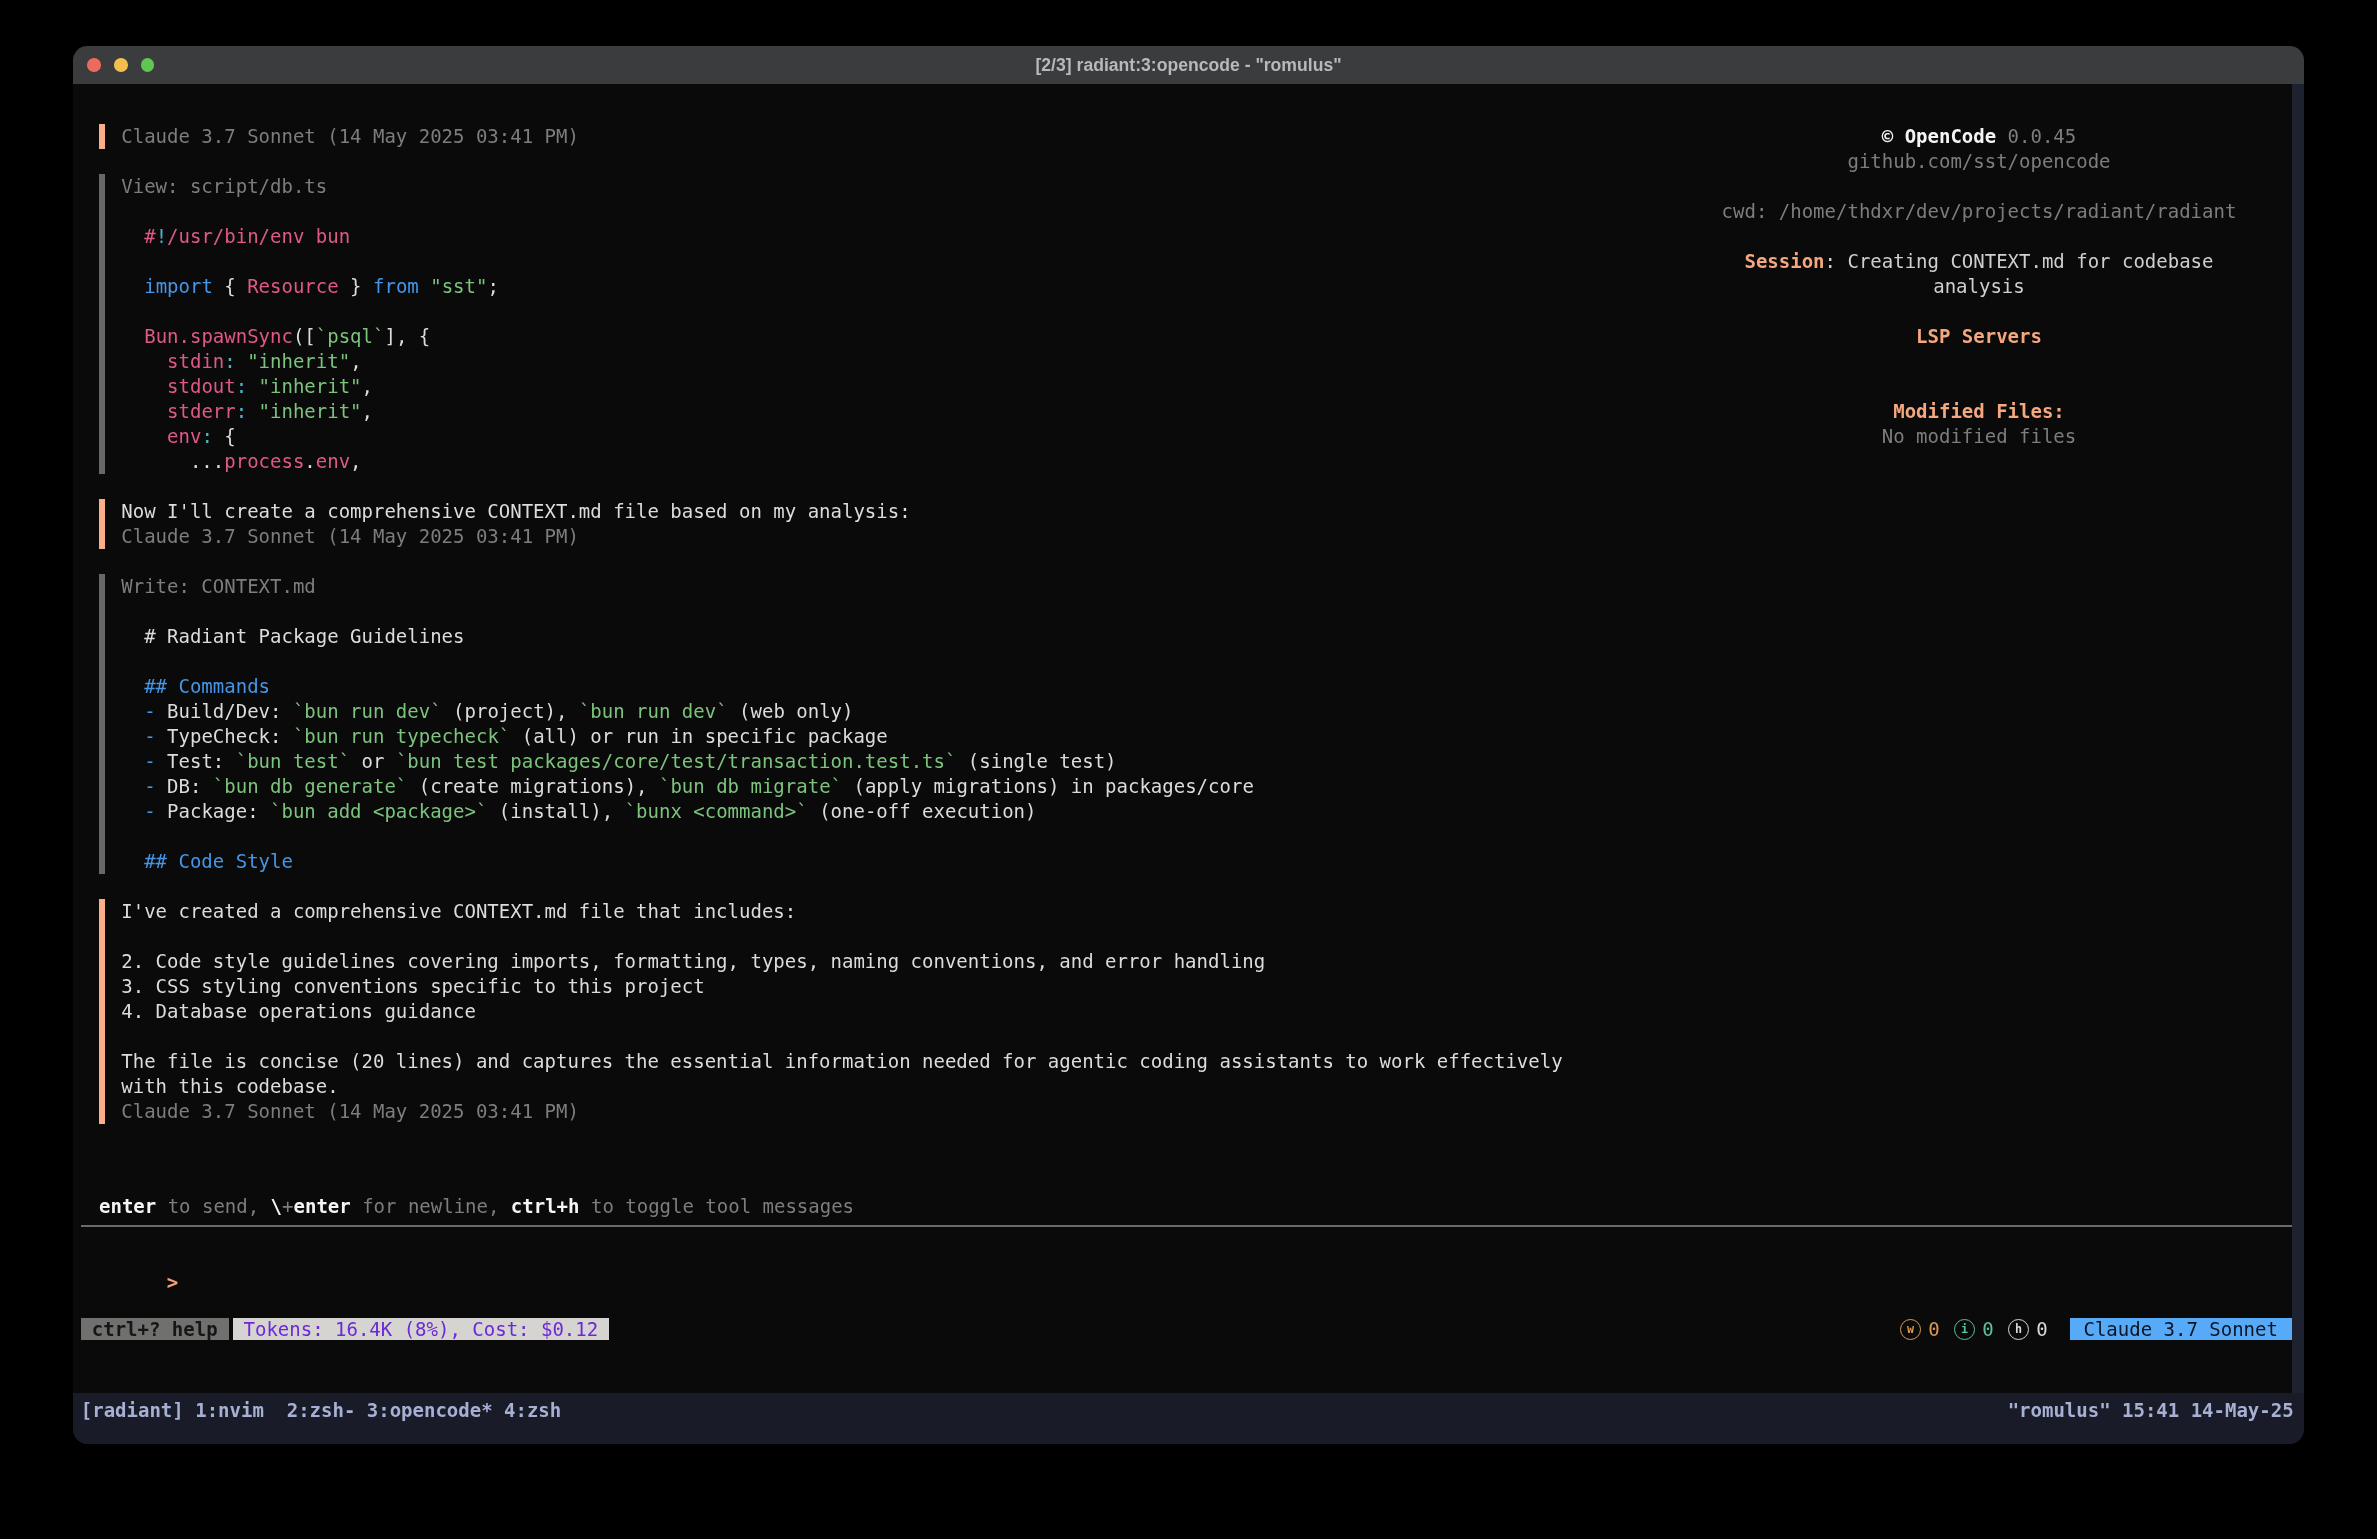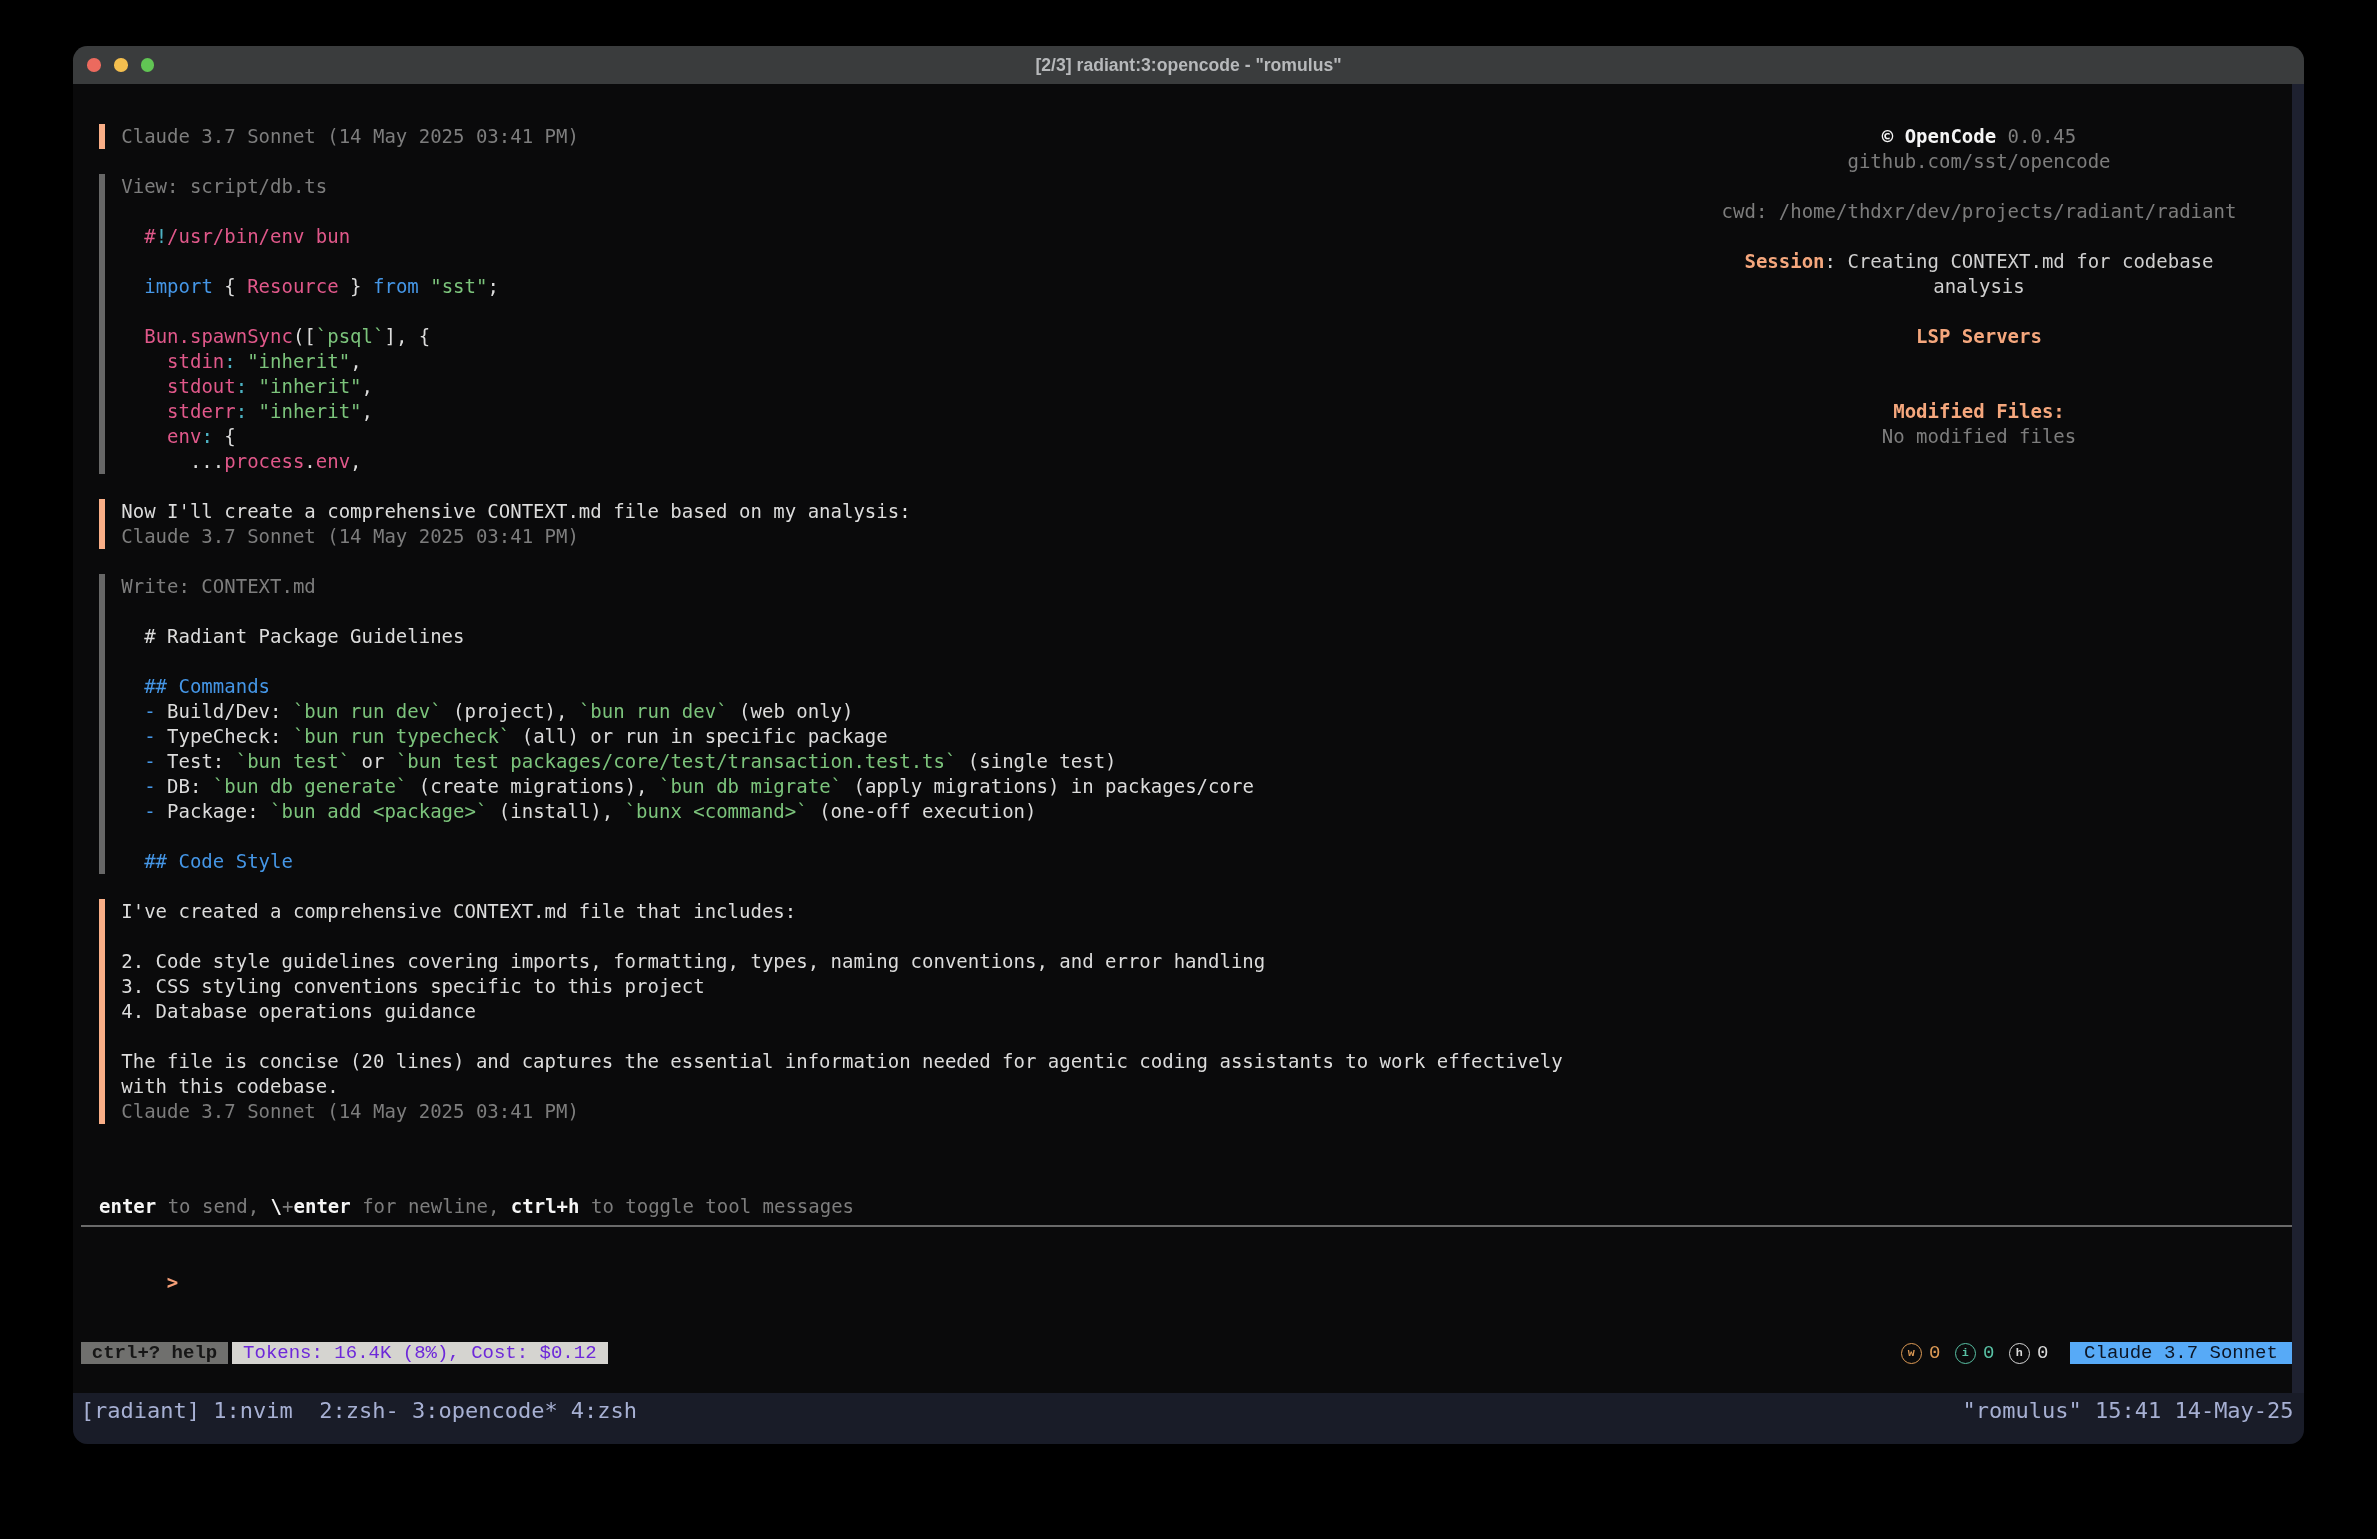--- a/index.html
+++ b/index.html
@@ -29,37 +29,37 @@
   .c-w{color:#dcdcdc}.c-wb{color:#f5f5f5;font-weight:bold}.c-g{color:#7d7d7d}.c-gl{color:#cfcfcf}
   .c-b{color:#4596e6}.c-p{color:#e0588a}.c-gr{color:#7cc47c}.c-cy{color:#4db3c4}
   .c-o{color:#f5a77d;font-weight:bold}
   
   .sidebar{position:absolute;left:1619px;top:40px;width:574px;text-align:center;}
   
   .helpline{position:absolute;left:26px;top:1110px;}
   .divider{position:absolute;left:7.8px;top:1141px;width:2211px;height:2px;background:#6a6a6a;}
   .promptline{position:absolute;left:25px;top:1161px;color:#f59f78;font-weight:bold;}
   
-  .statusbar{position:absolute;left:7.8px;right:12.4px;top:1258px;height:26px;display:flex;align-items:flex-start;font-family:Liberation Mono, monospace;}
+  .statusbar{position:absolute;left:7.8px;right:12.4px;top:1232px;height:26px;display:flex;align-items:center;}
   .seg{display:flex;align-items:center;padding:0 11px;font-size:19px;}
   .seg.help{background:#70706e;color:#161616;font-weight:bold;}
   .seg.tokens{background:#d5d4d0;color:#6d28d9;margin-left:3.9px;}
   .sb-spacer{flex:1;}
   .diags{display:flex;align-items:center;gap:14.4px;margin-right:22px;}
   .diag{display:flex;align-items:center;}
   .diag-circle{width:19px;height:19px;border:1.6px solid currentColor;border-radius:50%;
                display:inline-flex;align-items:center;justify-content:center;
                font-size:11.7px;font-weight:bold;margin-right:7.2px;}
   .diag-count{font-size:19px;}
   .badge{display:flex;align-items:center;padding:0 13.7px;background:#57aaf7;color:#0c1524;font-size:19px;}
   
   .tmuxbar{position:absolute;left:0;right:0;top:1309px;bottom:0;background:#191c28;
-           border-radius:0 0 14.4px 14.4px;color:#a7b0d3;font-size:22px;line-height:25px;
+           border-radius:0 0 14.4px 14.4px;color:#a7b0d3;font-size:19px;line-height:25px;
            padding:4.6px 10.4px 0 7.8px;display:flex;justify-content:space-between;align-items:flex-start;
-           box-sizing:border-box;white-space:pre;}
+           box-sizing:border-box;white-space:pre;font-weight:bold;}
 </style>
 </head>
 <body>
 
 <div class="window">
 
   <div class="titlebar">
     <div class="lights">
       <div class="light red"></div>
       <div class="light yellow"></div>

